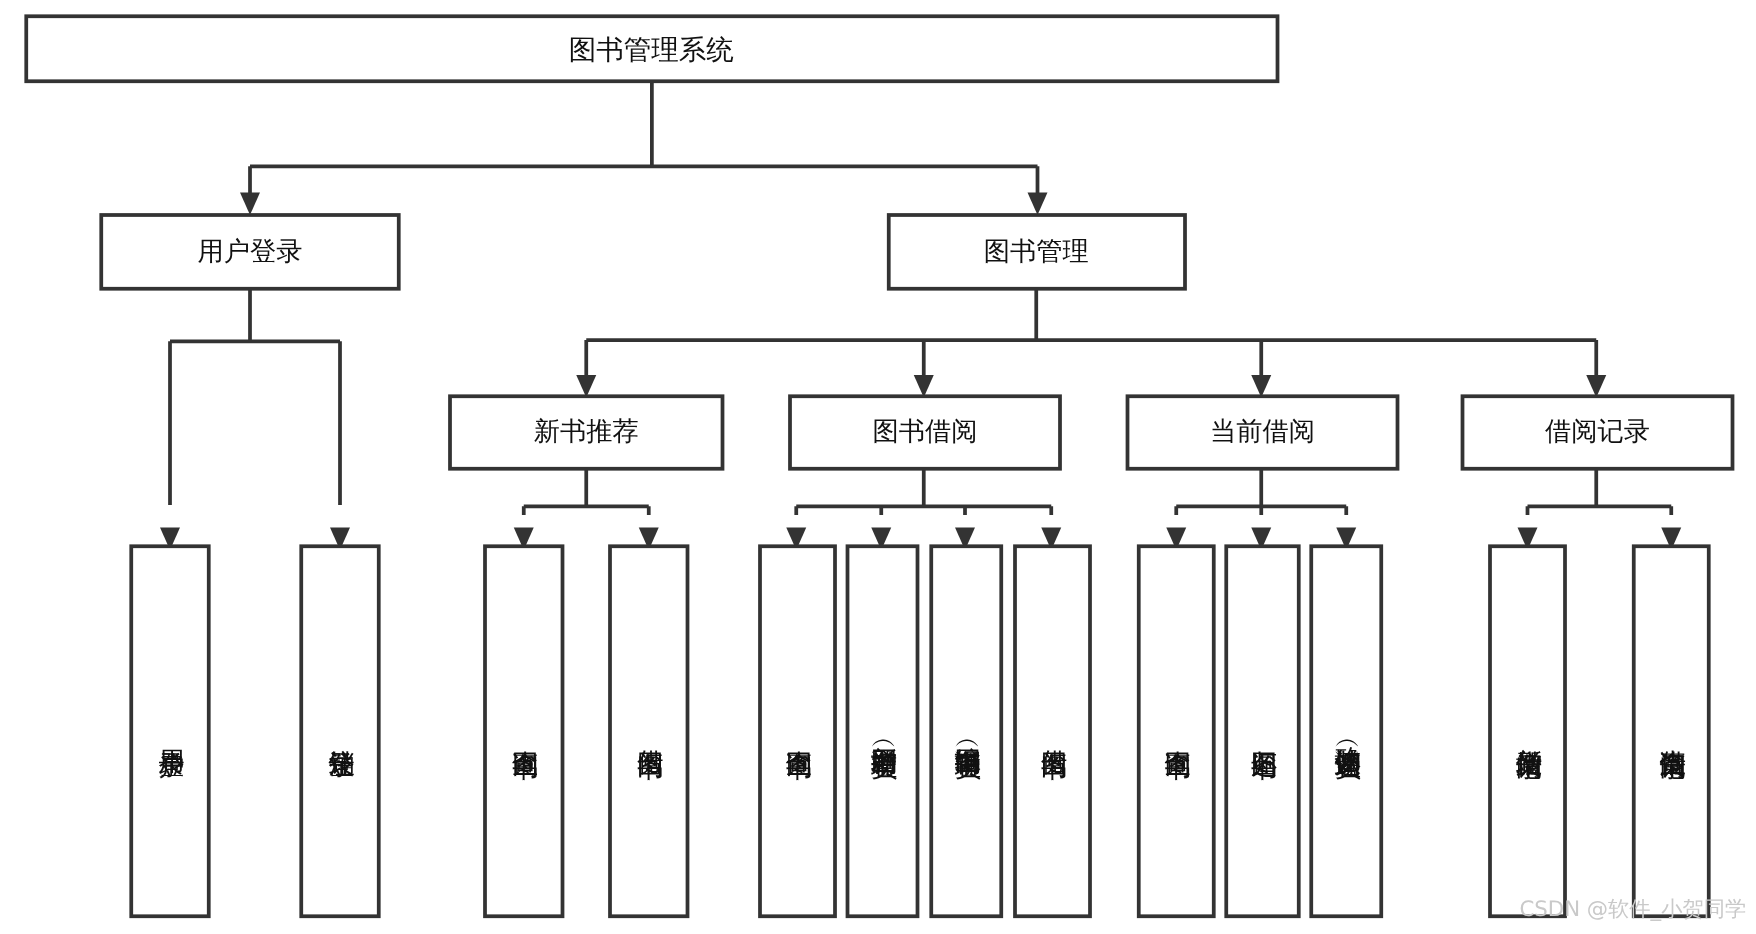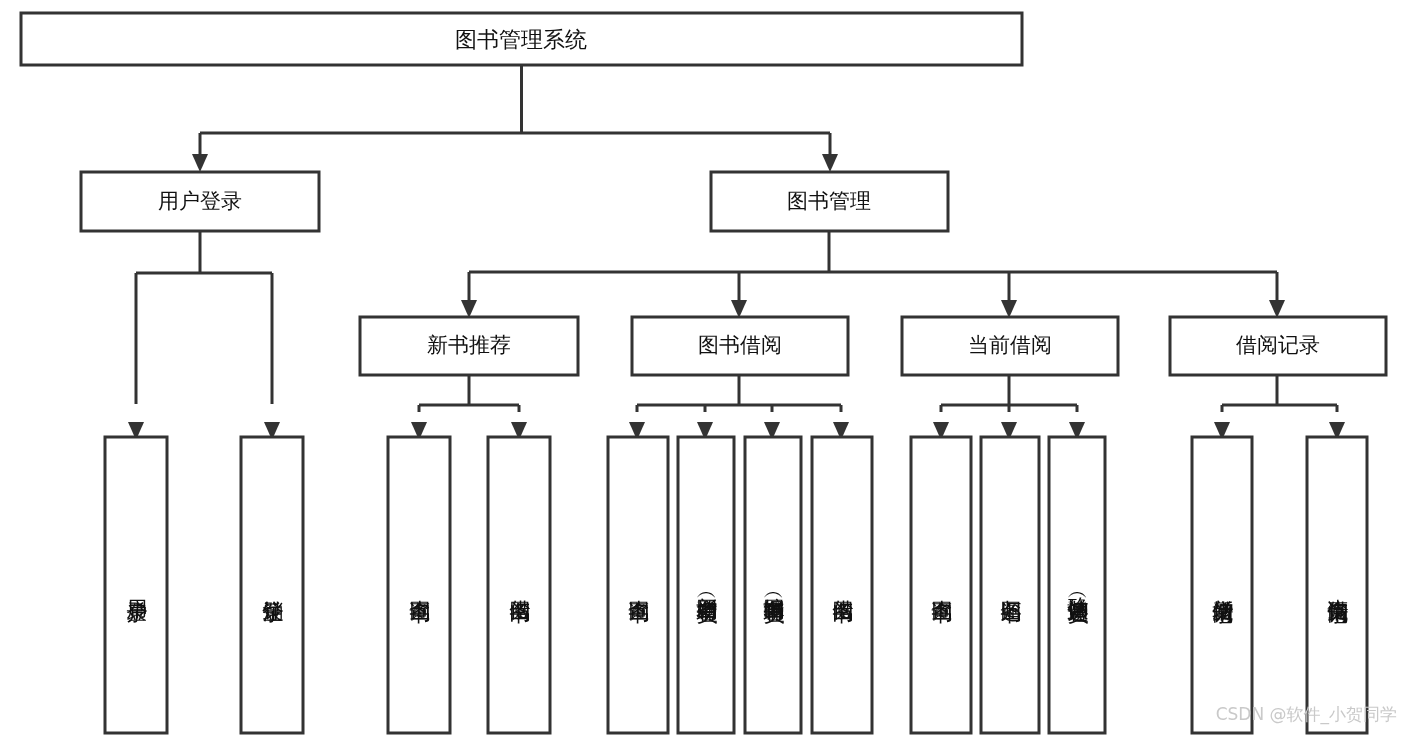--- a/index.html
+++ b/index.html
@@ -23,21 +23,21 @@
   .label-v{font-size:21px;writing-mode:vertical-rl;text-orientation:upright;letter-spacing:1px;}
   .edge{stroke:#333333;stroke-width:3;fill:none;}
   .arrow-head{fill:#333333;stroke:none;}
   .watermark{
     position:absolute;
     font-family:"DejaVu Sans","Liberation Sans",sans-serif;
     font-size:17px;
     color:#c9c9c9;
     white-space:nowrap;
     right:8px;
-    bottom:21px;
+    bottom:8px;
     user-select:none;
   }
 </style>
 </head>
 <body>
 
 <div id="diagram-root">
   <svg width="1405" height="747" viewBox="0 0 1405 747" xmlns="http://www.w3.org/2000/svg">
 
     <defs>

